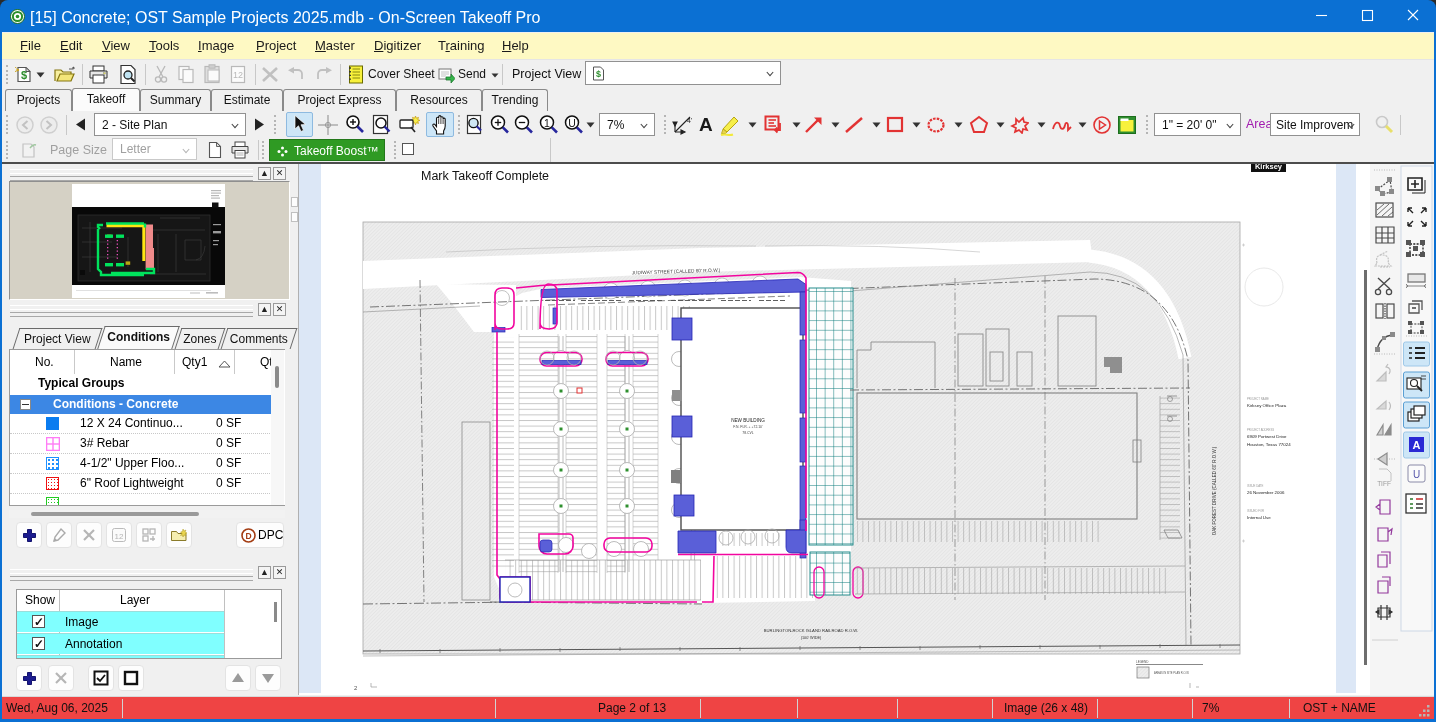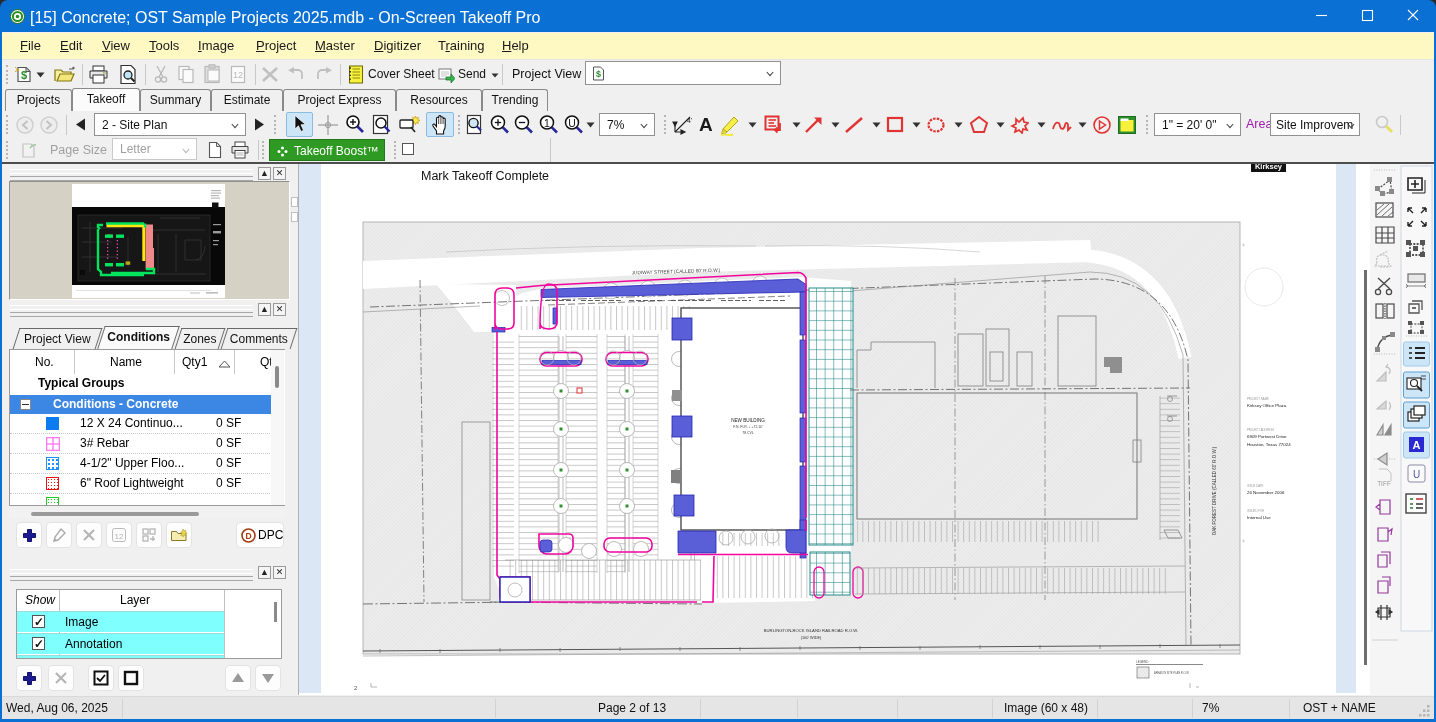--- a/index.html
+++ b/index.html
@@ -1052,21 +1052,21 @@
 
  <div id="layerspanel" class="abs" style="left:0;top:400px;width:288px;height:131px;">
    <div class="handle2" style="top:5px; width:243px;"></div>
    <div class="handle2" style="top:9px; width:243px;"></div>
    <div class="pbtn" style="left:256px; top:2px;">▲</div>
    <div class="pbtn" style="left:271px; top:2px;">✕</div>
 
    <div class="abs" style="left:14px;top:25px;width:266px;height:70px;background:#fff;border:1px solid #9a9a9a;font-size:12px;overflow:hidden;">
      <div class="abs" style="left:42px;top:0;width:1px;height:70px;background:#c0c0c0;"></div>
      <div class="abs" style="left:207px;top:0;width:1px;height:70px;background:#c0c0c0;"></div>
-     <span class="abs" style="left:8px;top:3px;font-style:italic;">Show</span>
+     <span class="abs" style="left:8px;top:3px;">Show</span>
      <span class="abs" style="left:103px;top:3px;">Layer</span>
      <div class="abs" style="left:0;top:21px;width:207px;height:21px;background:#80ffff;border-top:1px solid #9adedb;"></div>
      <div class="abs" style="left:0;top:43px;width:207px;height:21px;background:#80ffff;border-top:1px solid #9adedb;"></div>
      <div class="abs" style="left:0;top:65px;width:207px;height:5px;background:#80ffff;border-top:1px solid #9adedb;"></div>
      <div class="chk" style="left:15px;top:25px;"></div>
      <div class="chk" style="left:15px;top:47px;"></div>
      <span class="abs" style="left:48px;top:25px;">Image</span>
      <span class="abs" style="left:48px;top:47px;">Annotation</span>
      <div class="abs" style="left:257px;top:12px;width:3px;height:20px;background:#8a8a8a;"></div>
    </div>
@@ -1101,24 +1101,24 @@
         </svg>
       </div>
    <div class="cbtn" style="left:253px;top:101px;">
         <svg width="16" height="14" viewBox="0 0 16 14">
           <path d="M2 3 L14 3 L8 12 Z" fill="#9a9a9a"></path>
         </svg>
       </div>
  </div>
 </div>
 
-<div id="statusbar" class="abs" style="left:2px;top:696px;width:1432px;height:23px;background:#e5e5e5;border-top:1px solid #d9d9d9;font-size:12px;color:#111;">
+<div id="statusbar" class="abs" style="left:2px;top:696px;width:1432px;height:23px;background:#ef4444;border-top:1px solid #d9d9d9;font-size:12px;color:#111;">
  <span class="abs" style="left:4px;top:4px;">Wed, Aug 06, 2025</span>
  <span class="abs" style="left:596px;top:4px;">Page 2 of 13</span>
- <span class="abs" style="left:1002px;top:4px;">Image (60 x 48)</span>
+ <span class="abs" style="left:1002px;top:4px;">Image (26 x 48)</span>
  <span class="abs" style="left:1200px;top:4px;">7%</span>
  <span class="abs" style="left:1301px;top:4px;">OST + NAME</span>
  <div class="abs" style="left:120px;top:2px;width:1px;height:19px;background:#d2d2d2;"></div>
  <div class="abs" style="left:493px;top:2px;width:1px;height:19px;background:#d2d2d2;"></div>
  <div class="abs" style="left:698px;top:2px;width:1px;height:19px;background:#d2d2d2;"></div>
  <div class="abs" style="left:795px;top:2px;width:1px;height:19px;background:#d2d2d2;"></div>
  <div class="abs" style="left:895px;top:2px;width:1px;height:19px;background:#d2d2d2;"></div>
  <div class="abs" style="left:990px;top:2px;width:1px;height:19px;background:#d2d2d2;"></div>
  <div class="abs" style="left:1095px;top:2px;width:1px;height:19px;background:#d2d2d2;"></div>
  <div class="abs" style="left:1190px;top:2px;width:1px;height:19px;background:#d2d2d2;"></div>

